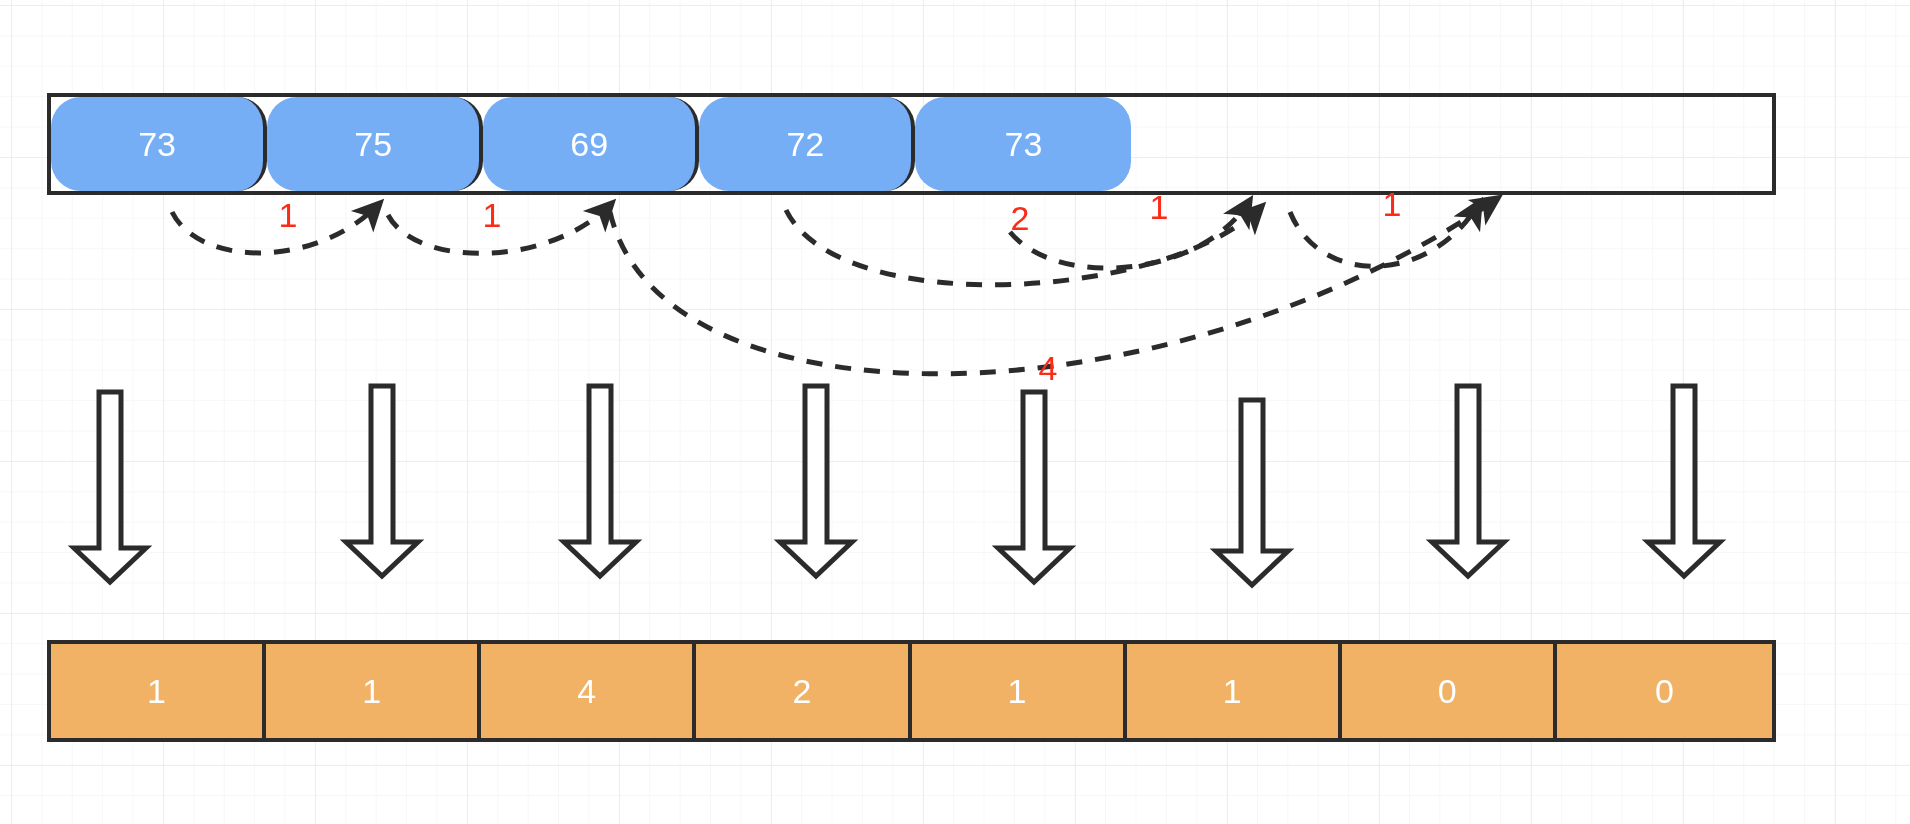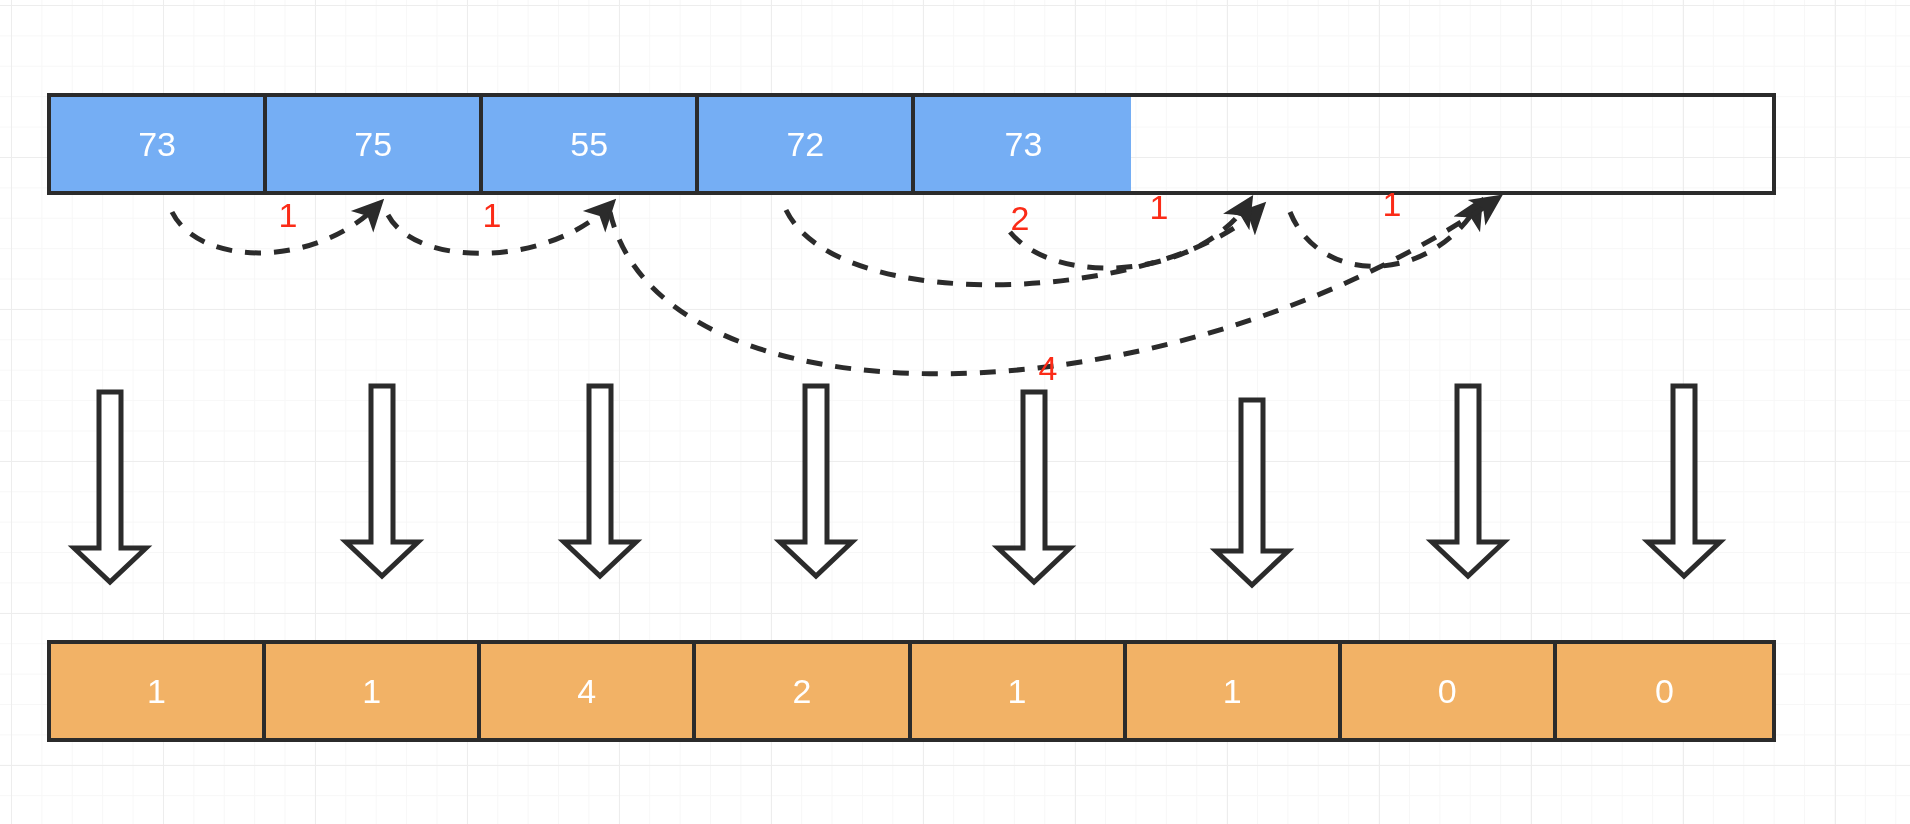--- a/index.html
+++ b/index.html
@@ -51,20 +51,21 @@
 
   #temps-row {
     left: 47px;
     top: 93px;
     width: 1729px;
     height: 102px;
   }
   #temps-row .cell {
     background-color: #75aef4;
     width: 216.1px;
+    border-radius: 30px;
   }
 
   #answer-row {
     left: 47px;
     top: 640px;
     width: 1729px;
     height: 102px;
   }
   #answer-row .cell {
     background-color: #f2b266;
@@ -103,21 +104,21 @@
   }
 </style>
 </head>
 <body>
 
 <div id="canvas">
 
   <div class="row" id="temps-row">
     <div class="cell">73</div>
     <div class="cell">75</div>
-    <div class="cell">55</div>
+    <div class="cell">69</div>
     <div class="cell">72</div>
     <div class="cell">73</div>
   </div>
 
   <svg id="arcs-layer" viewBox="0 0 1910 824">
     <defs>
       <marker id="arrowhead" markerWidth="7" markerHeight="7" refX="5.2" refY="3.5" orient="auto" markerUnits="strokeWidth">
         <path d="M 0 0.4 L 6.4 3.5 L 0 6.6 L 1.6 3.5 Z" fill="#2b2b2b"></path>
       </marker>
     </defs>

